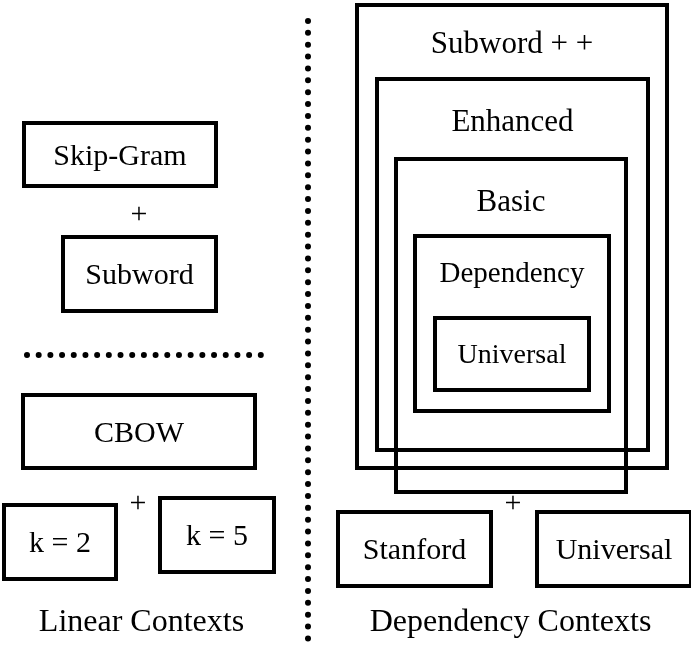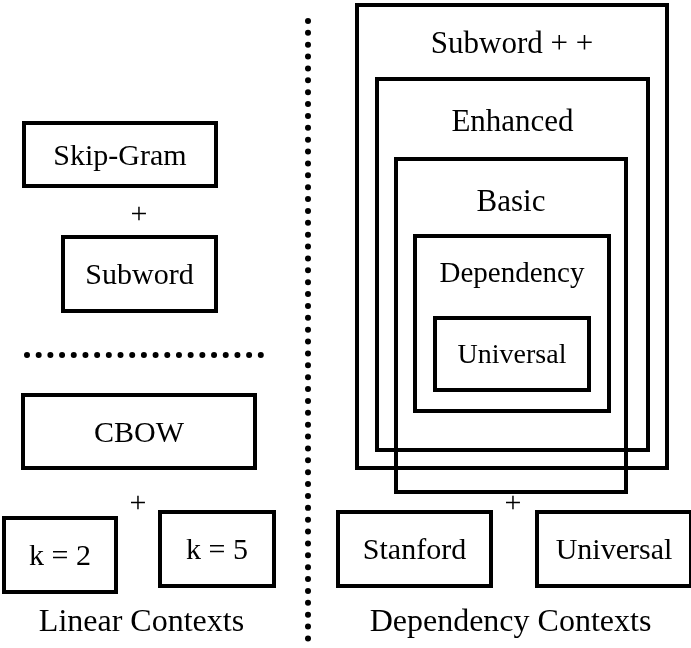--- a/index.html
+++ b/index.html
@@ -81,25 +81,25 @@
   </div>
 
   <div class="dotted-h" style="left:24px; top:352px; width:240px;"></div>
 
   <div class="box centered-box" style="left:21px; top:393px; width:236px; height:77px; font-size:30px;">
     <span>CBOW</span>
   </div>
 
   <div class="plus" style="left:118px; top:487px; width:40px; font-size:30px;">+</div>
 
-  <div class="box centered-box" style="left:2px; top:516px; width:116px; height:78px; font-size:30px;">
+  <div class="box centered-box" style="left:2px; top:503px; width:116px; height:78px; font-size:30px;">
     <span>k = 2</span>
   </div>
 
-  <div class="box centered-box" style="left:158px; top:510px; width:118px; height:78px; font-size:30px;">
+  <div class="box centered-box" style="left:158px; top:496px; width:118px; height:78px; font-size:30px;">
     <span>k = 5</span>
   </div>
 
   <div class="caption" style="left:0px; top:604px; width:283px; font-size:32px;">Linear Contexts</div>
 
   <div class="dotted-v" style="left:305px; top:18px; height:624px;"></div>
 
   <div class="box" style="left:355px; top:3px; width:314px; height:467px;">
     <div class="box-label" style="top:20px; font-size:31px;">Subword + +</div>
   </div>

